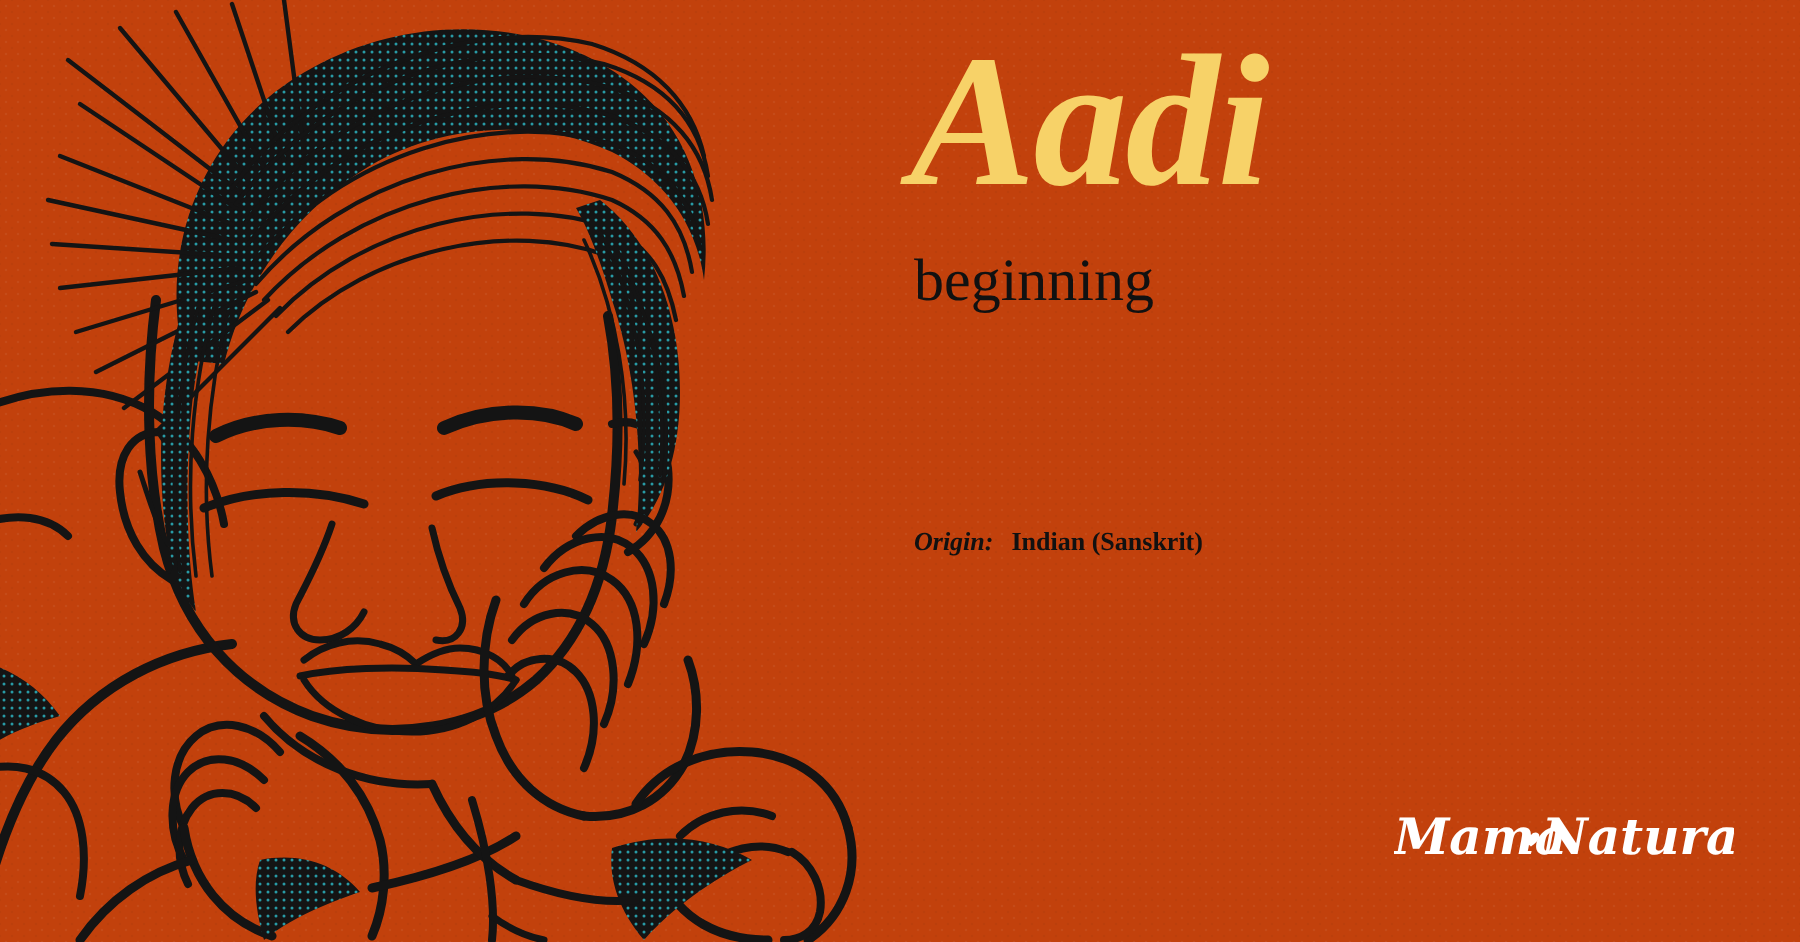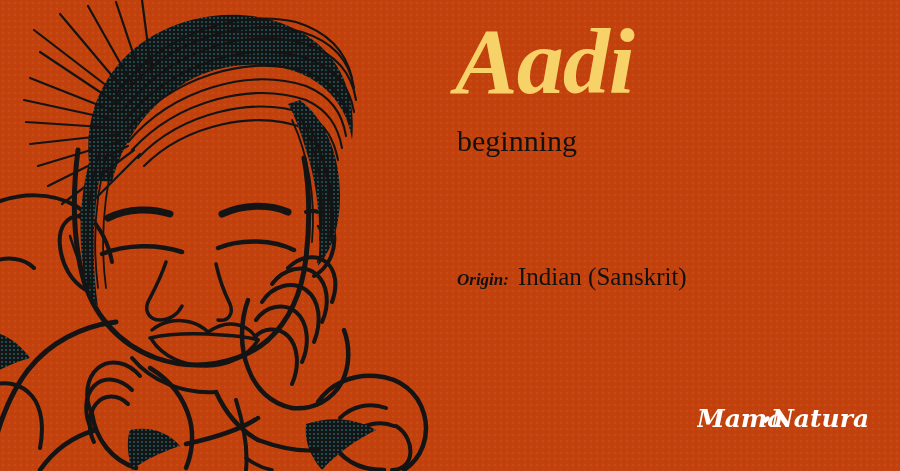--- a/index.html
+++ b/index.html
@@ -75,27 +75,28 @@
   }
   .fact-row {
     display: flex;
     align-items: baseline;
     margin-bottom: 20px;
     white-space: nowrap;
   }
   .fact-label {
     font-style: italic;
     font-weight: bold;
-    font-size: 17px;
+    font-size: 13px;
     color: #111111;
     margin-right: 9px;
   }
   .fact-value {
-    font-size: 25px;
+    font-size: 13px;
     color: #111111;
+    font-weight: bold;
   }
 
   
   #brand-logo {
     position: absolute;
     left: 697px;
     top: 396px;
     width: 170px;
     height: 44px;
   }

